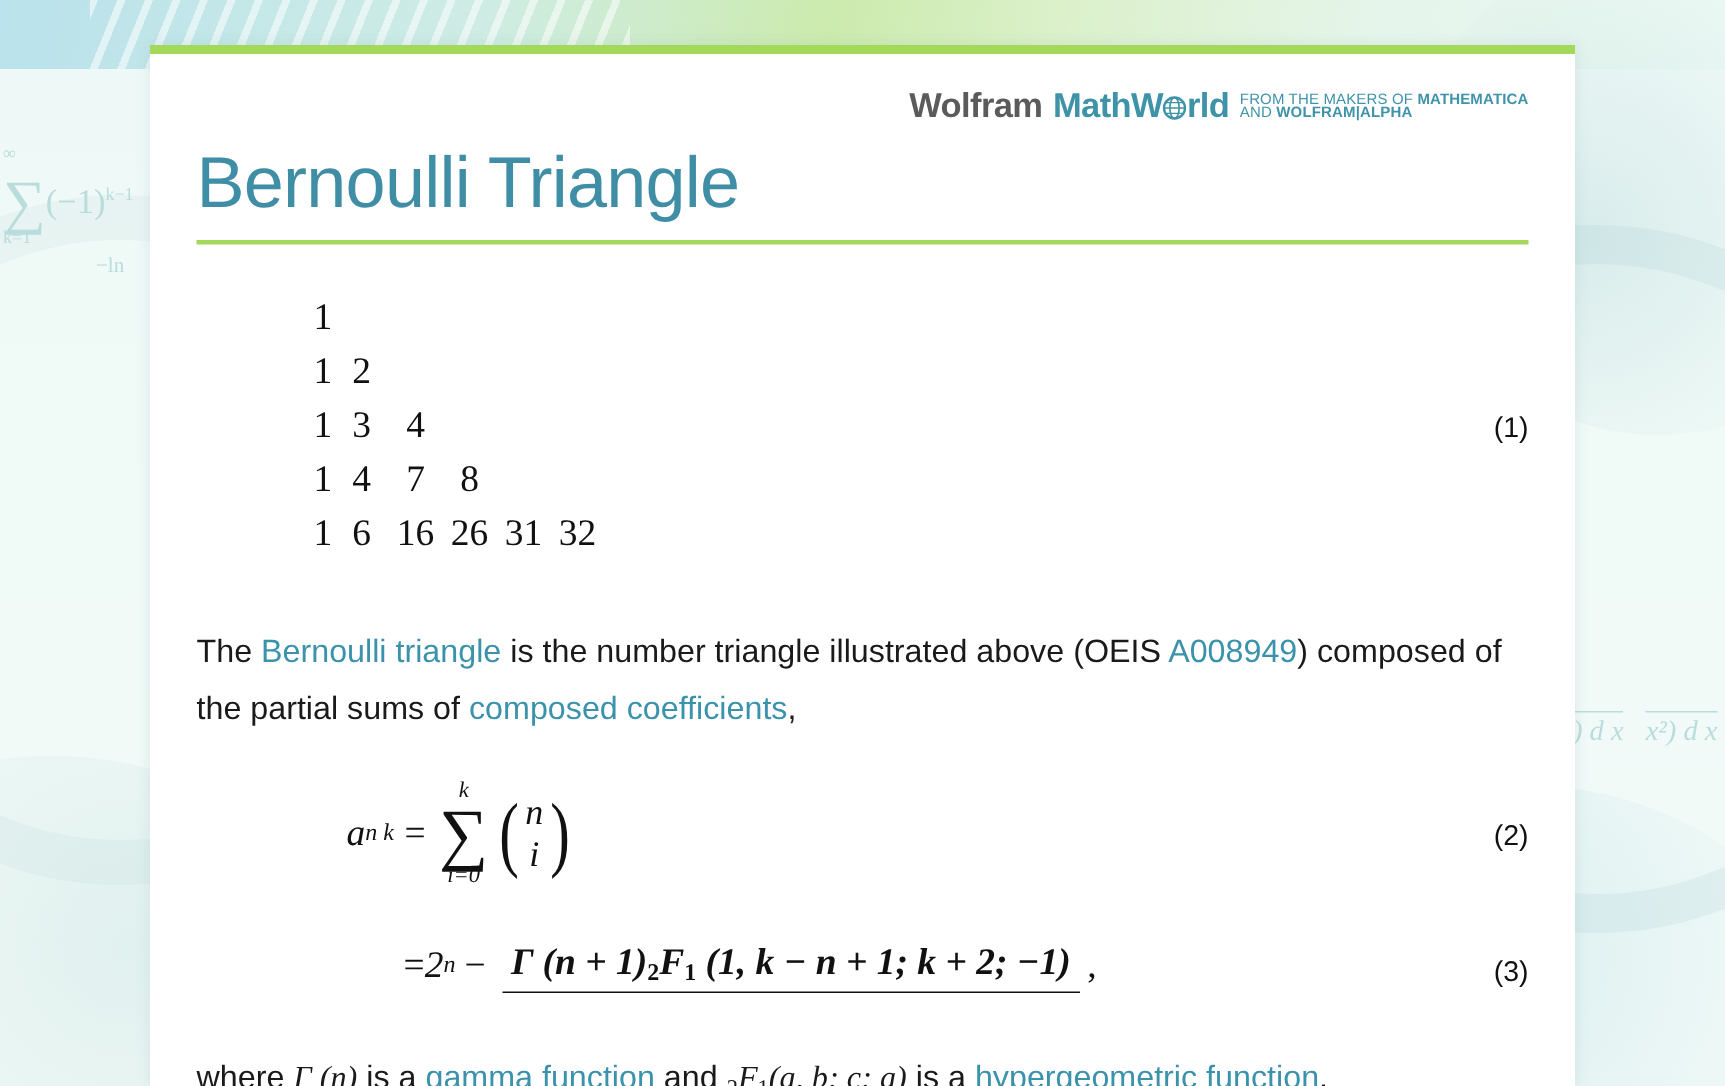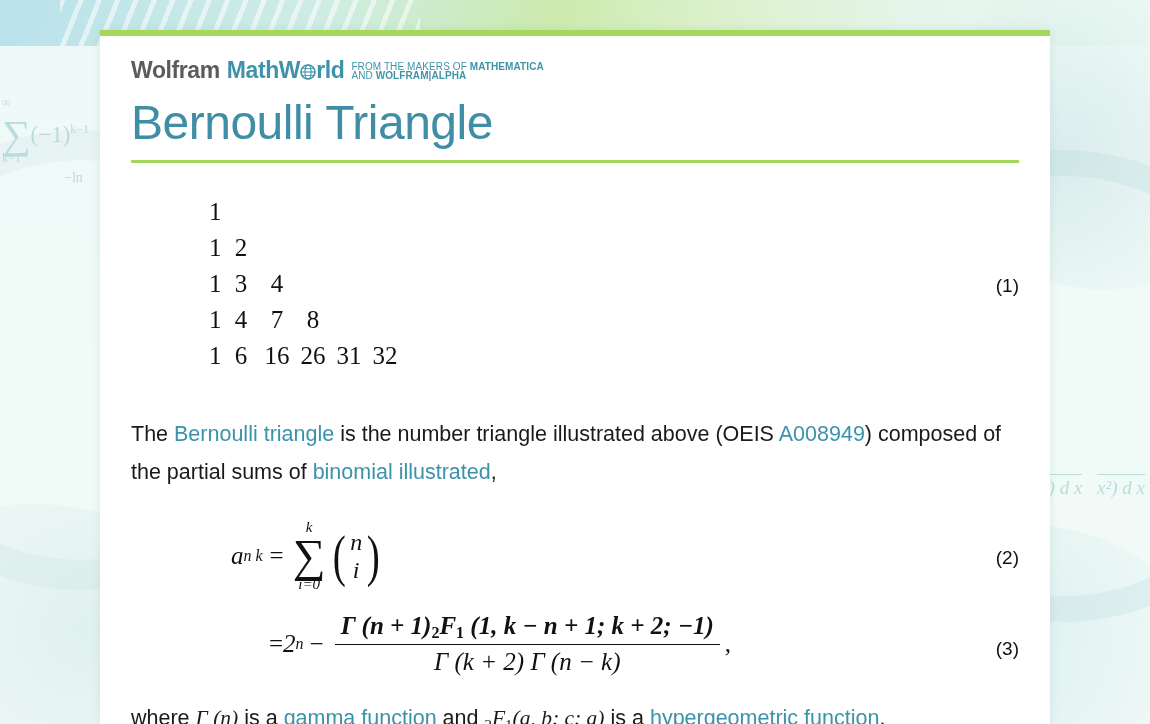--- a/index.html
+++ b/index.html
@@ -118,20 +118,21 @@
   .card-inner {
     padding: 22px 31px 0 31px;
   }
 
   
   .logo-row {
     display: flex;
     align-items: flex-start;
     gap: 7px;
     height: 26px;
+    justify-content: flex-end;
   }
   .logo-wolfram {
     font-size: 23px;
     font-weight: 600;
     color: #5b5b5b;
     letter-spacing: -0.4px;
     line-height: 24px;
   }
   .logo-mathworld {
     font-size: 23px;
@@ -356,21 +357,21 @@
       <div class="tri-rows" id="tri-rows">
           <div class="tri-row"><span class="tri-cell" style="width: 14px; text-align: left;">1</span></div>
           <div class="tri-row"><span class="tri-cell" style="width: 14px; text-align: left;">1</span><span class="tri-cell" style="width: 36px; text-align: center;">2</span></div>
           <div class="tri-row"><span class="tri-cell" style="width: 14px; text-align: left;">1</span><span class="tri-cell" style="width: 36px; text-align: center;">3</span><span class="tri-cell" style="width: 36px; text-align: center;">4</span></div>
           <div class="tri-row"><span class="tri-cell" style="width: 14px; text-align: left;">1</span><span class="tri-cell" style="width: 36px; text-align: center;">4</span><span class="tri-cell" style="width: 36px; text-align: center;">7</span><span class="tri-cell" style="width: 36px; text-align: center;">8</span></div>
           <div class="tri-row"><span class="tri-cell" style="width: 14px; text-align: left;">1</span><span class="tri-cell" style="width: 36px; text-align: center;">6</span><span class="tri-cell" style="width: 36px; text-align: center;">16</span><span class="tri-cell" style="width: 36px; text-align: center;">26</span><span class="tri-cell" style="width: 36px; text-align: center;">31</span><span class="tri-cell" style="width: 36px; text-align: center;">32</span></div>
         </div>
       <span class="eq-number" style="top:98px">(1)</span>
     </div>
 
-    <p class="body-text"><span>The </span><a class="link">Bernoulli triangle</a><span> is the number triangle illustrated above (OEIS </span><a class="link">A008949</a><span>) composed of the partial sums of </span><a class="link">binomial illustrated</a><span>,</span></p>
+    <p class="body-text"><span>The </span><a class="link">Bernoulli triangle</a><span> is the number triangle illustrated above (OEIS </span><a class="link">A008949</a><span>) composed of the partial sums of </span><a class="link">composed coefficients</a><span>,</span></p>
 
     <div class="eq-block" id="eq2-block">
       <div class="eq-body eq2-inner">
         <span class="var-a">a</span>
           <span class="sub-small">n k</span>
         <span class="eq-sign">=</span>
         <span class="bigsum">
           <span class="lim">k</span>
           <span class="glyph">∑</span>
           <span class="lim">i=0</span>
@@ -389,21 +390,20 @@
 
     <div class="eq-block" id="eq3-block">
       <div class="eq-body eq3-inner">
         <span>=</span>
           <span class="it">2</span>
           <span class="sup-n">n</span>
         <span style="margin:0 6px">−</span>
         <span class="frac">
           <span class="num"><span class="it">Γ (n + 1)</span><span class="hyp-sub">2</span><span class="hyp-F">F</span><span class="hyp-sub">1</span> <span class="it">(1, k − n + 1; k + 2; −1)</span></span>
           <span class="bar"></span>
-          <span class="den it">Γ (k + 2) Γ (n − k)</span>
         </span>
         <span>,</span>
       </div>
       <span class="eq-number" style="top:33px">(3)</span>
     </div>
 
     <p class="body-text where-line"><span>where </span><span class="serif it">Γ (n)</span><span> is a </span><a class="link">gamma function</a><span> and </span><span class="serif" style="font-size:15px;vertical-align:-5px">2</span><span class="serif it">F</span><span class="serif" style="font-size:15px;vertical-align:-5px">1</span><span class="serif it">(a, b; c; a)</span><span> is a </span><a class="link">hypergeometric function</a><span>.</span></p>
 
   </div>
 </div>

